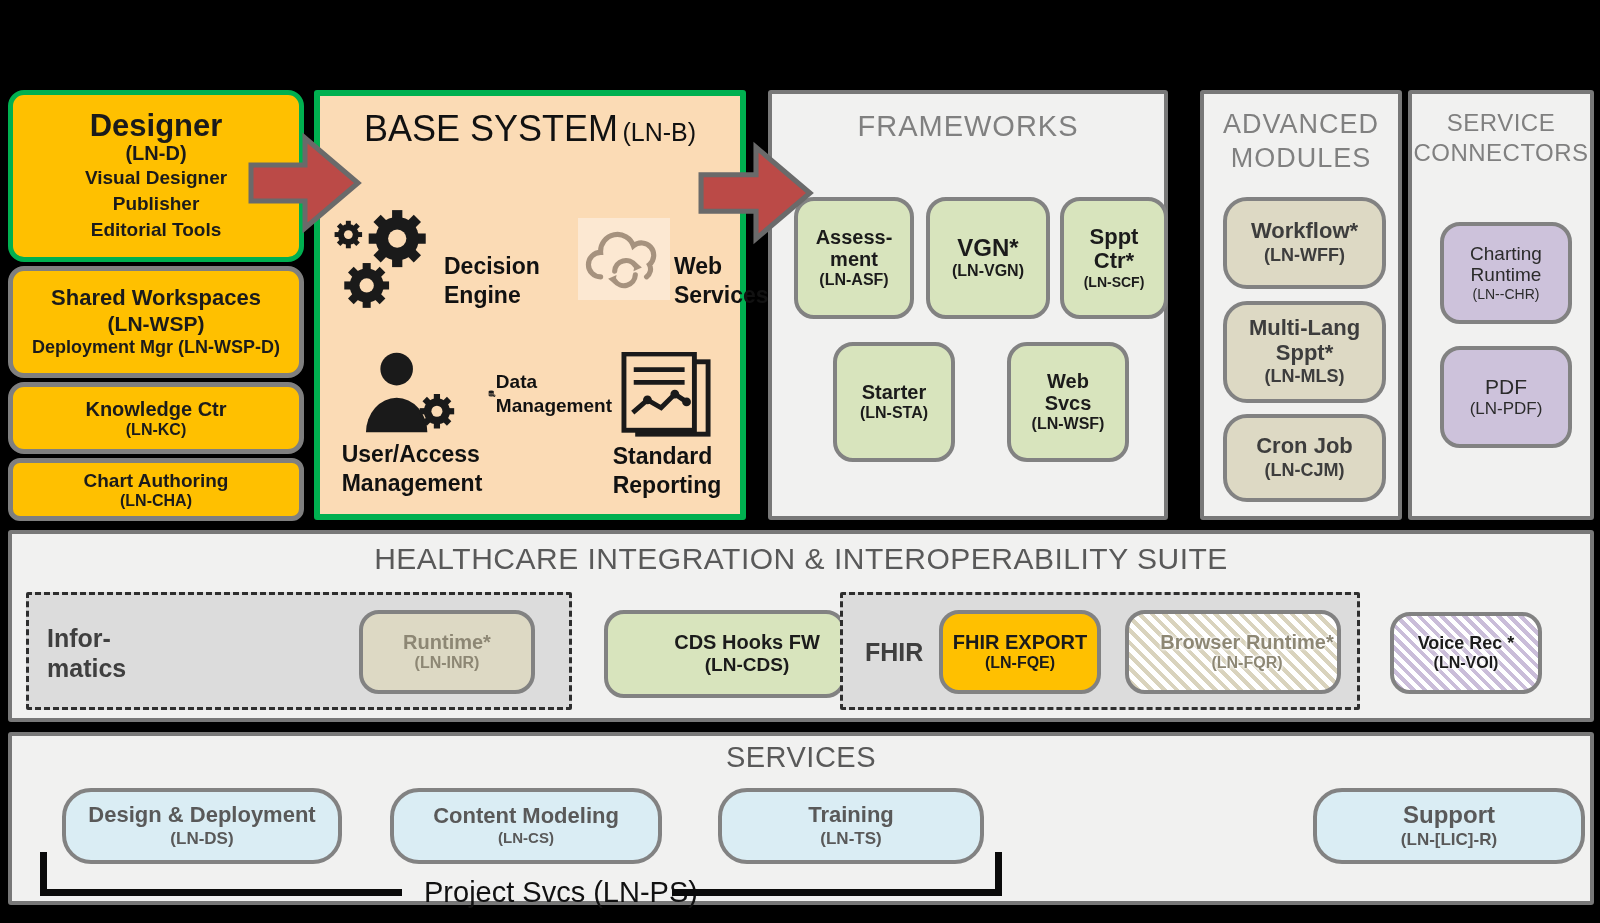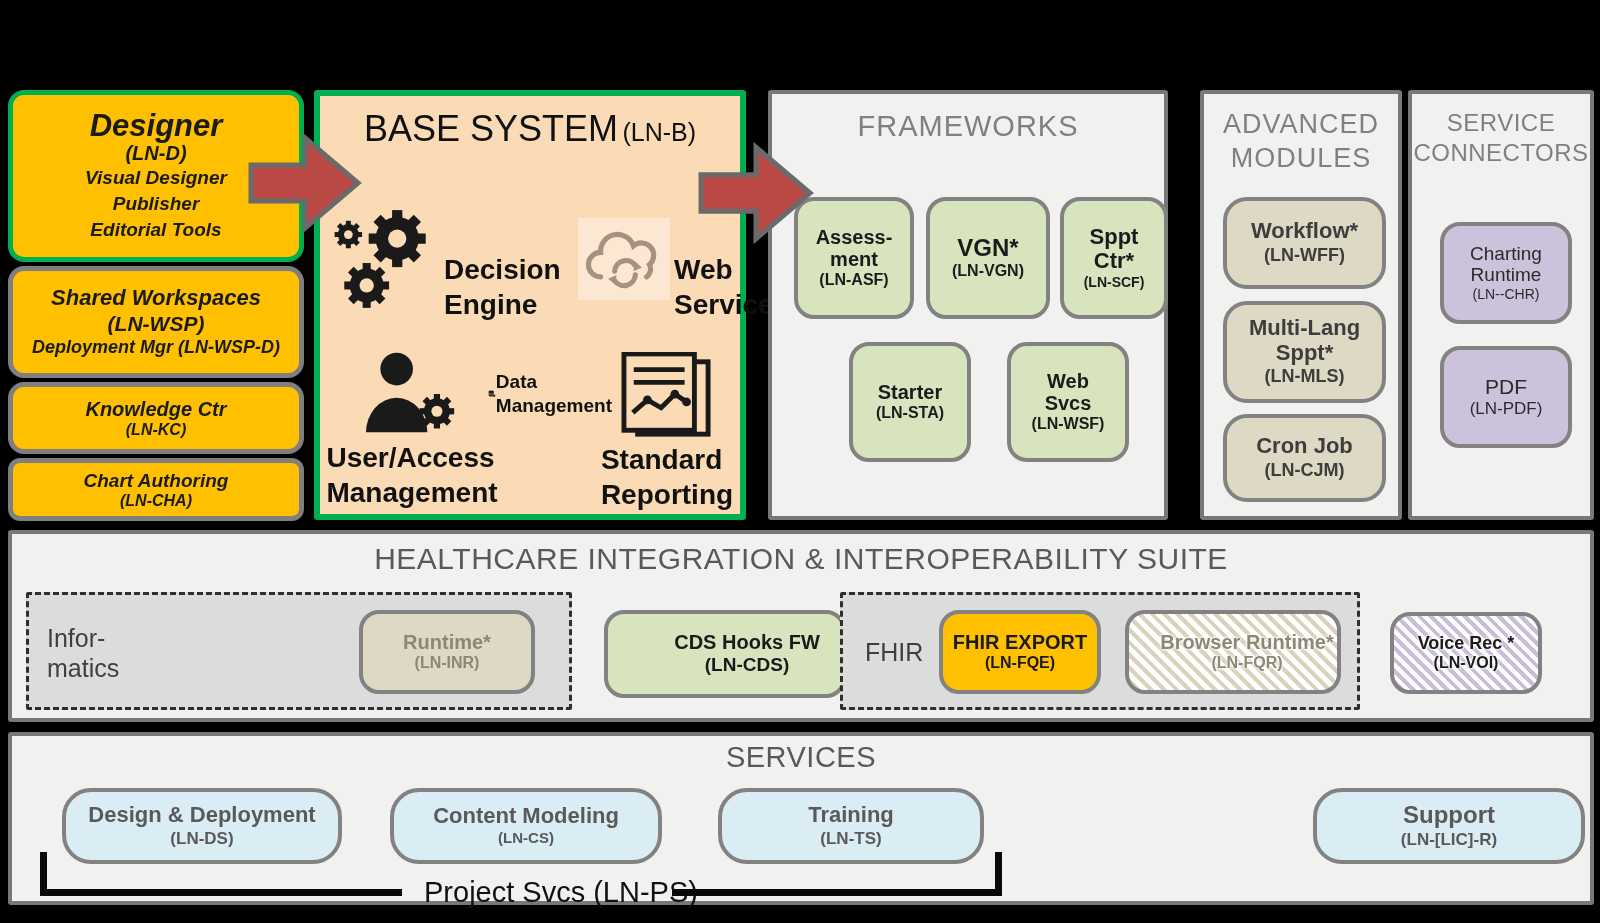--- a/index.html
+++ b/index.html
@@ -14,52 +14,52 @@
   .band{position:absolute;background:#F1F1F0;border:4px solid #787878;box-sizing:border-box;border-radius:3px;}
   .band-title{color:#595959;font-size:30px;text-align:center;letter-spacing:.5px;margin-top:8px;}
 
   .node{position:absolute;box-sizing:border-box;border:4px solid #828282;border-radius:20px;
         display:flex;flex-direction:column;align-items:center;justify-content:center;text-align:center;}
   .lbl{font-weight:bold;font-size:20px;color:#1b1b1b;white-space:pre-line;line-height:1.12;}
   .code{font-weight:bold;font-size:16px;color:#1b1b1b;line-height:1.25;}
 
   
   .ybox{position:absolute;box-sizing:border-box;background:#FFC000;border:5px solid #7f7f7f;
-        border-radius:16px;display:flex;flex-direction:column;align-items:center;justify-content:center;text-align:center;font-style:italic;}
+        border-radius:16px;display:flex;flex-direction:column;align-items:center;justify-content:center;text-align:center;}
   .designer{border:5px solid #00B050;}
   .designer .t-title{font-weight:bold;font-size:31px;color:#1b1b1b;line-height:1.05;}
   .designer .t-code{font-weight:bold;font-size:20px;color:#1b1b1b;}
   .designer .t-lines{font-weight:bold;font-size:19px;color:#1b1b1b;white-space:pre-line;line-height:1.35;}
   .ybox .t2-title{font-weight:bold;font-size:22px;color:#1b1b1b;line-height:1.2;}
   .ybox .t2-code{font-weight:bold;font-size:21px;color:#1b1b1b;line-height:1.2;}
   .ybox .t2-sub{font-weight:bold;font-size:18px;color:#1b1b1b;line-height:1.3;}
   .ybox .t3-title{font-weight:bold;font-size:20px;color:#1b1b1b;}
   .ybox .t3-code{font-weight:bold;font-size:16px;color:#1b1b1b;}
 
   
   .base{position:absolute;box-sizing:border-box;background:#FBDBB5;border:6px solid #00B050;border-radius:3px;}
   .base-title{ text-align:center;margin-top:12px;color:#111;}
   .base-title .big{font-size:36px;}
   .base-title .small{font-size:25px;}
   .feature{position:absolute;display:flex;}
-  .f-label{font-weight:bold;font-size:28px;color:#111;white-space:pre-line;line-height:1.25;}
+  .f-label{font-weight:bold;font-size:23px;color:#111;white-space:pre-line;line-height:1.25;}
   .cloud-pad{position:absolute;background:#FCE8D2;}
 
   
   .fw-box{background:#D8E4BD;}
   .am-box{background:#DDD9C4;border-radius:24px;}
   .am-box .lbl{color:#3d3d3d;font-size:22px;}
   .am-box .code{color:#3d3d3d;font-size:18px;}
   .sc-box{background:#CDC2DB;}
   .sc-box .lbl{font-weight:normal;font-size:19px;color:#2b2b2b;}
   .sc-box .code{font-weight:normal;font-size:14px;color:#2b2b2b;}
 
   
   .group{position:absolute;box-sizing:border-box;background:#DCDCDC;border:3px dashed #2e2e2e;border-radius:2px;}
-  .group-label{position:absolute;font-weight:normal;font-size:25px;color:#3f3f3f;white-space:pre-line;line-height:1.2;}
+  .group-label{position:absolute;font-weight:bold;font-size:25px;color:#3f3f3f;white-space:pre-line;line-height:1.2;}
   .orange-box{background:#FFC000;}
   .tan-box{background:#DDD9C4;}
   .tan-box .lbl,.tan-box .code{color:#8d8774;text-align:center;}
   .green-box{background:#D8E4BD;}
   .hatch-tan{background:repeating-linear-gradient(45deg,#ffffff 0 5px,#d9d3bd 5px 9px);padding-left:28px;}
   .hatch-tan .lbl,.hatch-tan .code{color:#8d8774;text-shadow:0 0 3px #fff,0 0 3px #fff,0 0 3px #fff;}
   .hatch-purple{background:repeating-linear-gradient(45deg,#ffffff 0 4px,#cabdd9 4px 8px);}
   .hatch-purple .lbl{font-size:18px;text-shadow:0 0 3px #fff,0 0 3px #fff,0 0 3px #fff;}
   .hatch-purple .code{text-shadow:0 0 3px #fff,0 0 3px #fff,0 0 3px #fff;}
   .cds .lbl{font-size:20px;}
@@ -201,21 +201,21 @@
     </div>
     <div class="node fw-box" style="left:154px;top:103px;width:124px;height:122px;">
       <div class="lbl" style="font-size:24px">VGN*</div>
       <div class="code">(LN-VGN)</div>
     </div>
     <div class="node fw-box" style="left:288px;top:103px;width:108px;height:122px;">
       <div class="lbl" style="font-size:22px">Sppt
 Ctr*</div>
       <div class="code" style="font-size:14px">(LN-SCF)</div>
     </div>
-    <div class="node fw-box" style="left:77px;top:248px;width:122px;height:120px;">
+    <div class="node fw-box" style="left:61px;top:248px;width:122px;height:120px;">
       <div class="lbl">Starter</div>
       <div class="code">(LN-STA)</div>
     </div>
     <div class="node fw-box" style="left:235px;top:248px;width:122px;height:120px;">
       <div class="lbl">Web
 Svcs</div>
       <div class="code">(LN-WSF)</div>
     </div>
   </div>
 

